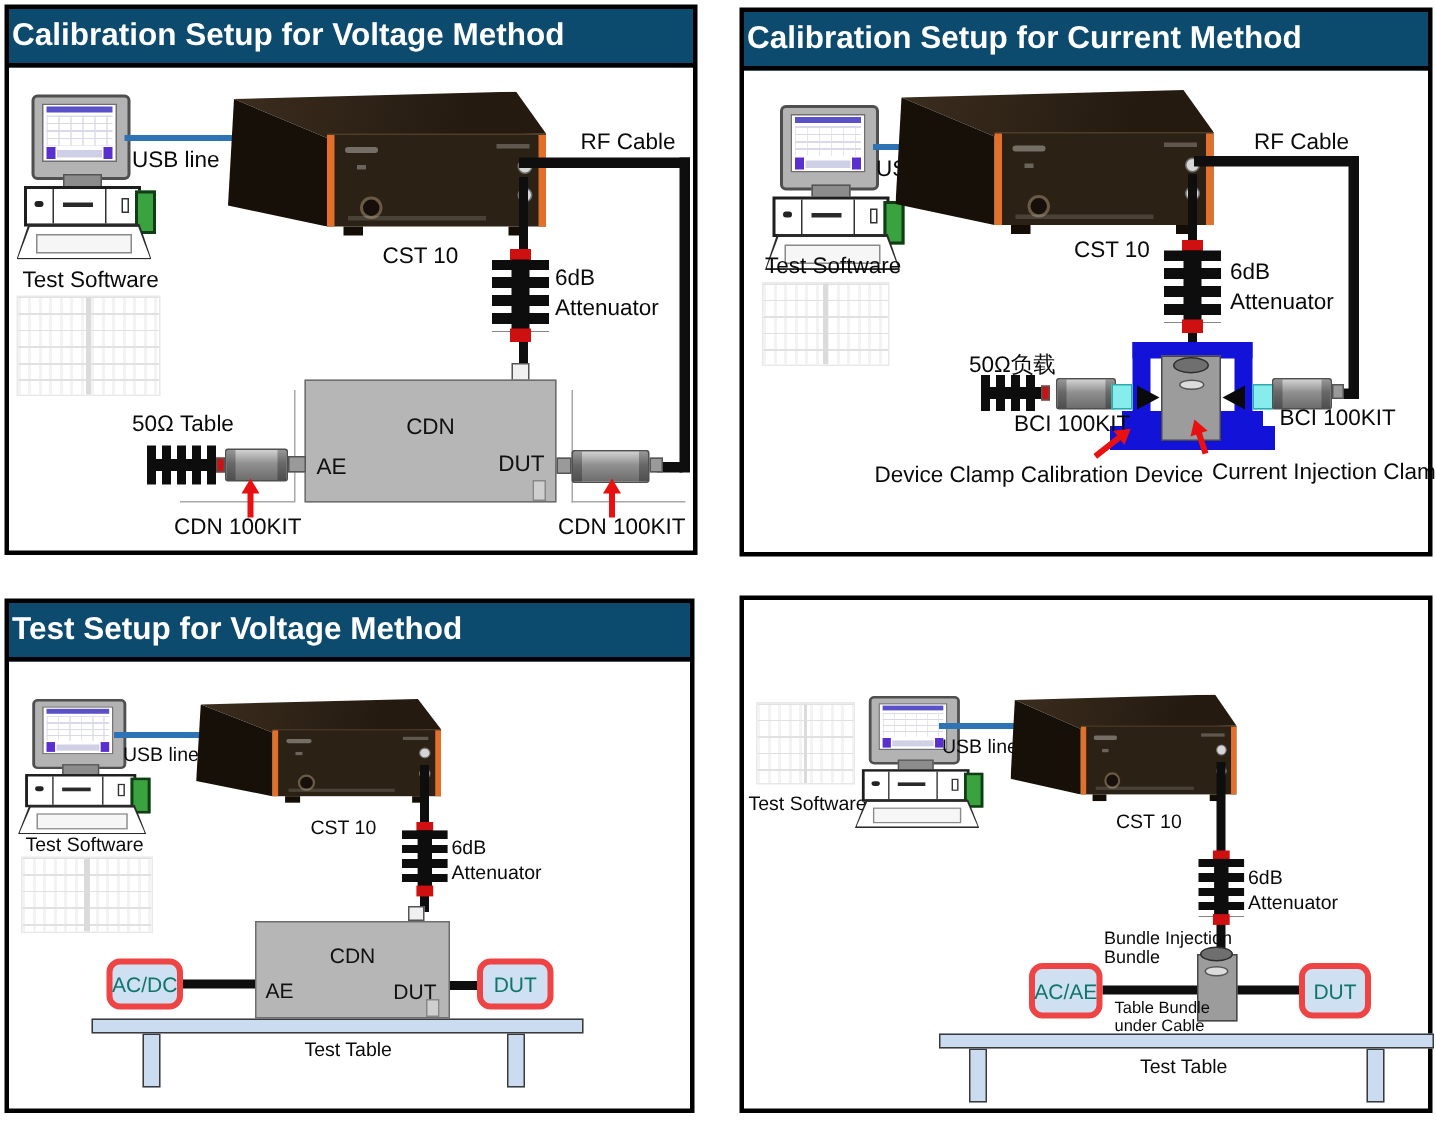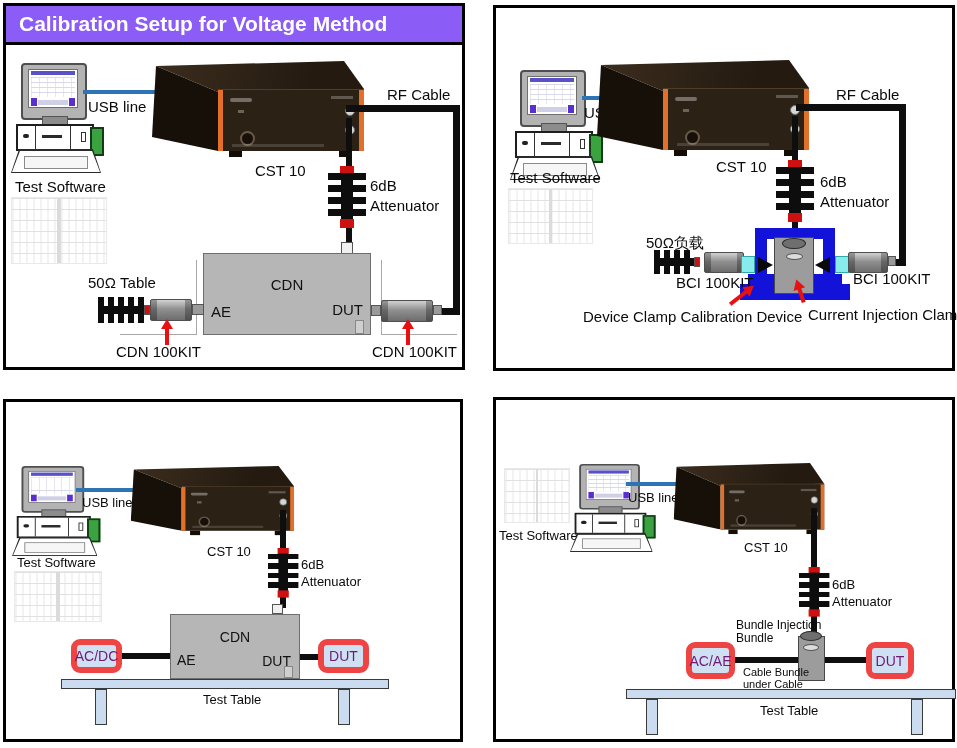--- a/index.html
+++ b/index.html
@@ -1,20 +1,20 @@
 <!DOCTYPE html>
 <html><head>
 <meta charset="utf-8">
 <style>
   html,body{margin:0;padding:0;background:#fff;width:957px;height:748px;overflow:hidden;
     font-family:"Liberation Sans",sans-serif;}
   .stage{position:absolute;left:0;top:0;width:957px;height:748px;background:#fff;}
   .p{position:absolute;background:#fff;border:3px solid #000;box-sizing:border-box;}
-  .tbar{position:absolute;left:0;top:0;right:0;height:36px;background:#8b5cf6;border-bottom:3px solid #000;
-    color:#fff;font-weight:bold;font-size:21px;line-height:36px;padding-left:13px;white-space:nowrap;}
+  .tbar{position:absolute;left:0;top:0;right:0;height:36px;background:#0c4a6e;border-bottom:3px solid #000;
+    color:#fff;font-weight:bold;font-size:21px;line-height:36px;padding-left:2px;white-space:nowrap;}
   .lbl{position:absolute;font-size:14px;color:#0a0a0a;white-space:nowrap;}
   .s13{font-size:13px}.s12{font-size:12px}.s11{font-size:11px}.s15{font-size:15px}
   .cab{position:absolute;background:#0e0e0e;}
   .usb{position:absolute;background:#2e74b5;}
   .thin{position:absolute;background:#a8a8a8;}
 
   
   .pc{position:absolute;width:90px;height:110px;}
   .pc .mon{position:absolute;left:10px;top:0;width:62px;height:53px;background:#b3b3b3;border:2px solid #4f4f4f;border-radius:4px;}
   .pc .scr{position:absolute;left:5px;top:4px;width:48px;height:37px;background:#fff;border:1px solid #6f6f6f;}
@@ -78,22 +78,22 @@
   .kit:before{left:0}.kit:after{right:0}
   .nub{position:absolute;background:#9a9a9a;border:1px solid #555;box-sizing:border-box;}
 
   
   .cdn{position:absolute;background:#b6b6b6;border:1px solid #6e6e6e;box-sizing:border-box;}
   .cdn .t{position:absolute;left:0;right:0;text-align:center;font-size:15px;color:#111;}
   .cdn .l{position:absolute;font-size:15px;color:#111;}
   .cdn .notch{position:absolute;right:6px;bottom:0;width:7px;height:12px;background:#cfcfcf;border:1px solid #888;}
 
   
-  .bbox{position:absolute;background:#cfe0f2;border:6px solid #ef4444;border-radius:9px;box-sizing:border-box;
-    display:flex;align-items:center;justify-content:center;font-size:14px;color:#701a75;}
+  .bbox{position:absolute;background:#cfe0f2;border:4px solid #ef4444;border-radius:9px;box-sizing:border-box;
+    display:flex;align-items:center;justify-content:center;font-size:14px;color:#0f766e;}
 
   
   .tbbar{position:absolute;background:#ccdcf0;border:1px solid #3a3a3a;box-sizing:border-box;}
   .tbleg{position:absolute;background:#ccdcf0;border:1px solid #3a3a3a;box-sizing:border-box;}
 
   
   .thumb{position:absolute;opacity:.75;border:1px solid #e2e2e2;box-sizing:border-box;
     background:linear-gradient(to right,transparent 48%,#cfcfcf 48% 52%,transparent 52%),
       repeating-linear-gradient(to bottom,#d8d8d8 0 1px,transparent 1px 11px),
       repeating-linear-gradient(to right,#efefef 0 2px,transparent 2px 7px);}
@@ -228,20 +228,21 @@
     <div class="kit" style="left:375px;top:294px;width:52px;"></div>
     <div class="nub" style="left:427px;top:299px;width:9px;height:10px;"></div>
     <div class="arr" style="left:396px;top:313px;height:26px;">
         <span class="head"></span>
         <span class="shaft"></span>
       </div>
     <div class="lbl s15" style="left:366px;top:337px;">CDN 100KIT</div>
   </div>
 
   <div class="p" style="left:493px;top:5px;width:462px;height:366px;">
+    <div class="tbar">Calibration Setup for Current Method</div>
 
     <div class="pc" style="left:14px;top:62px;">
       <div class="mon">
         <div class="scr">
           <div class="bar1"></div>
             <div class="grid"></div>
             <div class="bl"></div>
             <div class="br"></div>
             <div class="bm"></div>
         </div>
@@ -335,20 +336,21 @@
     <div class="arr" style="left:298px;top:271px;height:24px;transform:rotate(-18deg);">
         <span class="head"></span>
         <span class="shaft"></span>
       </div>
 
     <div class="lbl s15" style="left:87px;top:300px;">Device Clamp Calibration Device</div>
     <div class="lbl s15" style="left:312px;top:298px;">Current Injection Clamp</div>
   </div>
 
   <div class="p" style="left:3px;top:399px;width:460px;height:343px;">
+    <div class="tbar">Test Setup for Voltage Method</div>
 
     <div class="pc" style="left:6px;top:64px;transform:scale(0.95,0.82);transform-origin:0 0;">
       <div class="mon">
         <div class="scr">
           <div class="bar1"></div>
             <div class="grid"></div>
             <div class="bl"></div>
             <div class="br"></div>
             <div class="bm"></div>
         </div>
@@ -495,21 +497,21 @@
     <div class="ell" style="left:304px;top:231px;width:22px;height:10px;background:#6f6f6f;border:1px solid #2c2c2c;"></div>
     <div class="ell" style="left:307px;top:244px;width:16px;height:7px;background:#dcdcdc;border:1px solid #555;"></div>
 
     <div class="bbox" style="left:190px;top:242px;width:49px;height:37px;">
       <span>AC/AE</span>
     </div>
     <div class="bbox" style="left:370px;top:242px;width:48px;height:37px;">
       <span>DUT</span>
     </div>
 
-    <div class="lbl s11" style="left:247px;top:266px;">Cable Bundle</div>
+    <div class="lbl s11" style="left:247px;top:266px;">Table Bundle</div>
     <div class="lbl s11" style="left:247px;top:278px;">under Cable</div>
 
     <div class="tbbar" style="left:130px;top:289px;width:330px;height:10px;"></div>
     <div class="tbleg" style="left:150px;top:299px;width:12px;height:36px;"></div>
     <div class="tbleg" style="left:415px;top:299px;width:12px;height:36px;"></div>
     <div class="lbl s13" style="left:264px;top:303px;">Test Table</div>
   </div>
 
 </div>
 

